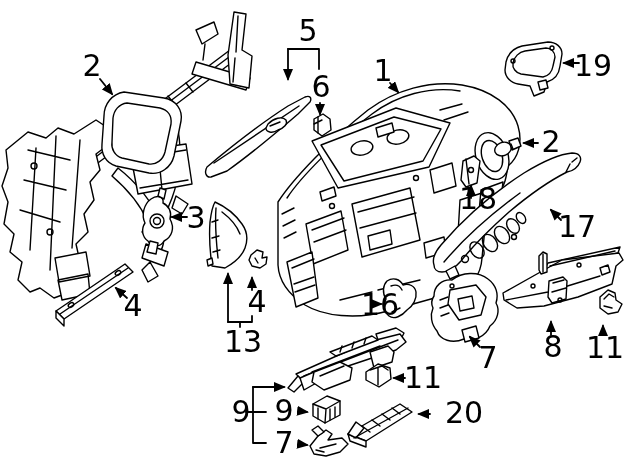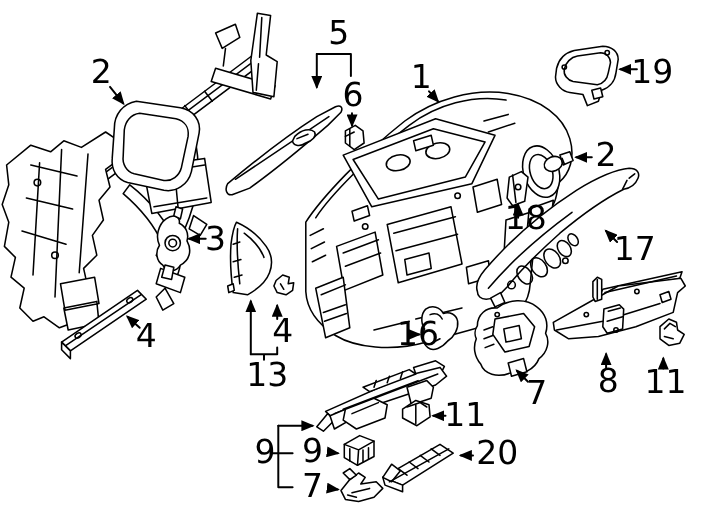--- a/index.html
+++ b/index.html
@@ -290,14 +290,14 @@
 <div class="num" style="left:423px;top:378px">11</div>
 <div class="num" style="left:605px;top:348px">11</div>
 <div class="num" style="left:284px;top:411px">9</div>
 <div class="num" style="left:243px;top:342px">13</div>
 <div class="num" style="left:257px;top:302px">4</div>
 <div class="num" style="left:577px;top:227px">17</div>
 <div class="num" style="left:380px;top:305px">16</div>
 <div class="num" style="left:551px;top:142px">2</div>
 <div class="num" style="left:478px;top:199px">18</div>
 <div class="num" style="left:593px;top:66px">19</div>
-<div class="num" style="left:452px;top:413px">20</div>
+<div class="num" style="left:464px;top:413px">20</div>
 </div>
 
 </body></html>

